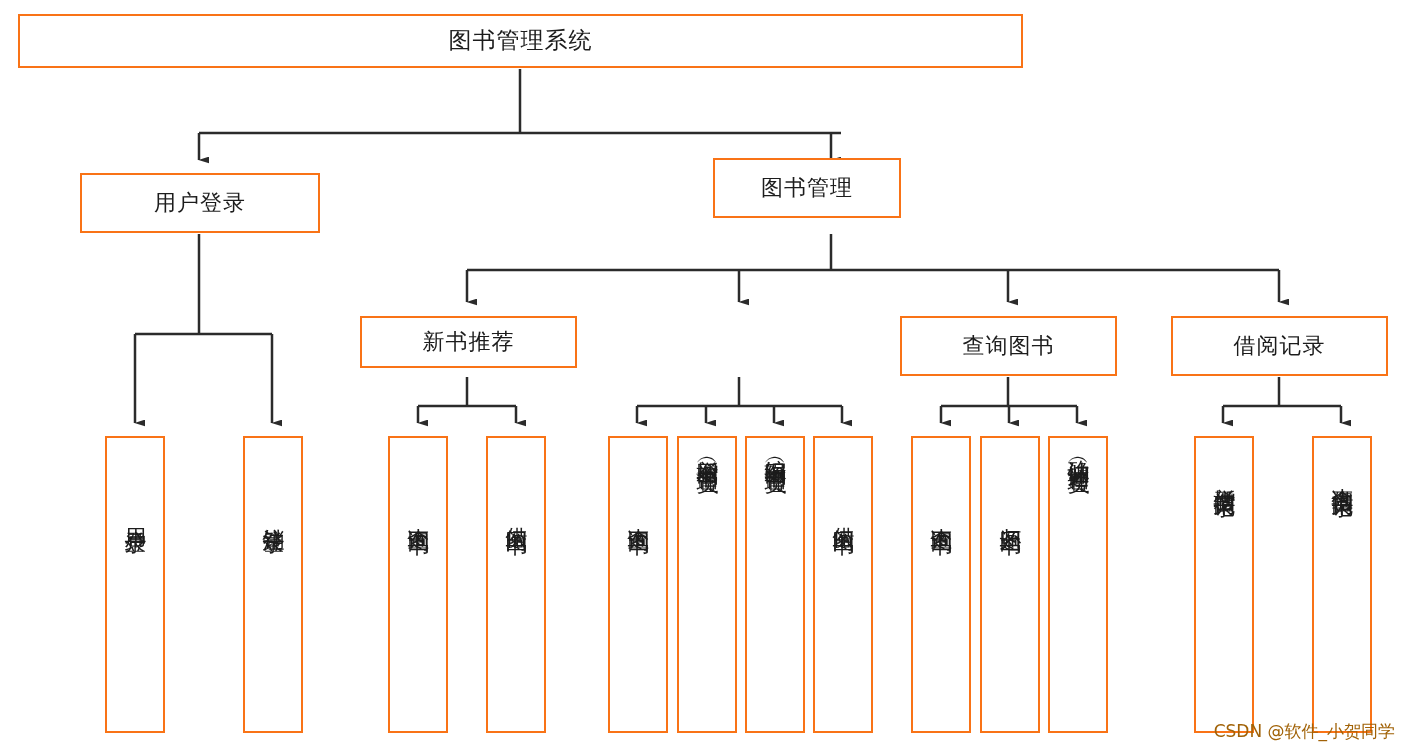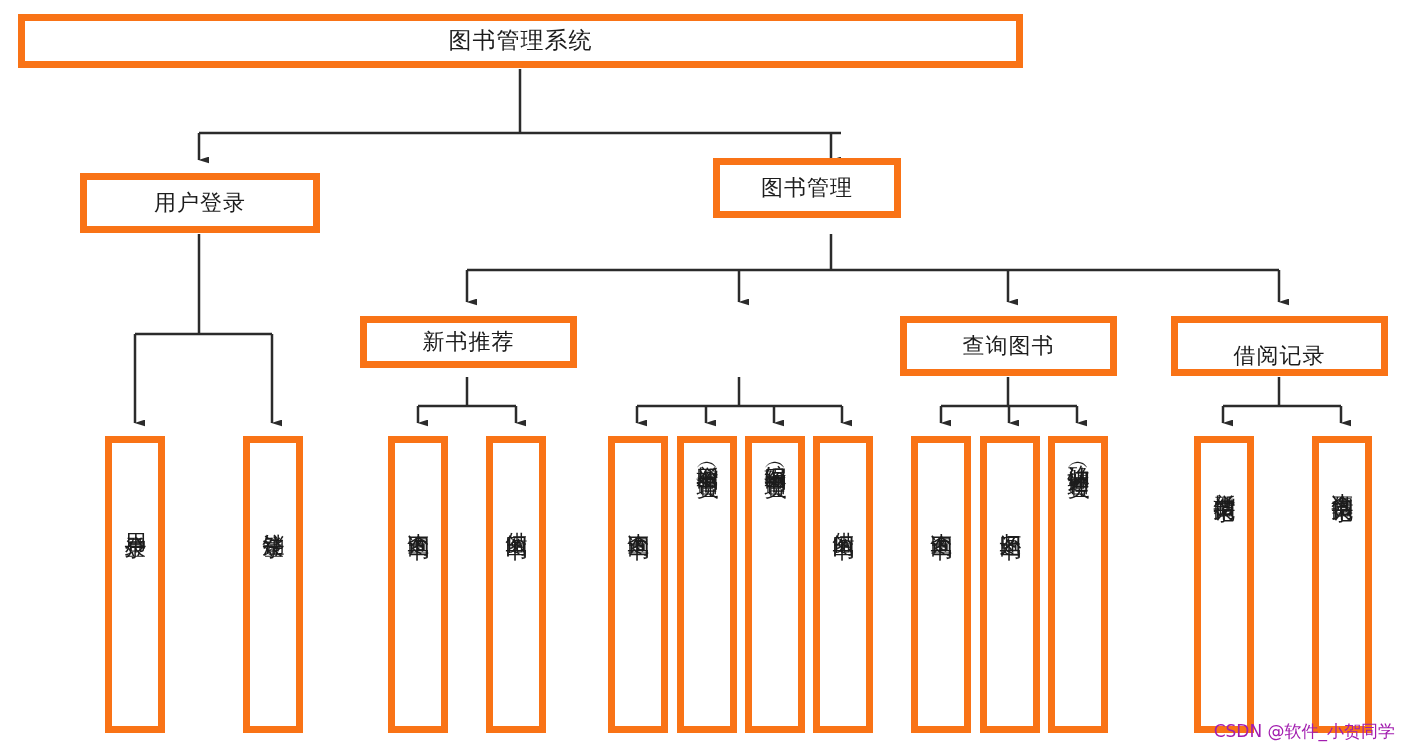--- a/index.html
+++ b/index.html
@@ -25,21 +25,21 @@
     left: 0;
     top: 0;
     width: 1405px;
     height: 747px;
     pointer-events: none;
   }
   .node {
     position: absolute;
     box-sizing: border-box;
     background: #ffffff;
-    border: 7px solid #f97316;
+    border: 2px solid #f97316;
     display: flex;
     align-items: center;
     justify-content: center;
     color: #1c1c1c;
     z-index: 2;
   }
   .node .label {
     display: block;
     text-align: center;
     white-space: nowrap;
@@ -63,21 +63,21 @@
     line-height: 1.22;
     letter-spacing: 2px;
     max-height: 100%;
     margin: 0 auto;
   }
   #watermark {
     position: absolute;
     right: 10px;
     bottom: 4px;
     font-size: 17px;
-    color: #a21caf;
+    color: #a16207;
     white-space: nowrap;
     z-index: 3;
     font-family: "DejaVu Sans", "Liberation Sans", sans-serif;
   }
 </style>
 </head>
 <body>
 
 <div id="diagram-root">
 
@@ -141,21 +141,21 @@
   <div class="node horizontal" style="left:713px; top:158px; width:188px; height:60px;">
     <span class="label">图书管理</span>
   </div>
 
   <div class="node horizontal" style="left:360px; top:316px; width:217px; height:52px;">
     <span class="label">新书推荐</span>
   </div>
   <div class="node horizontal" style="left:900px; top:316px; width:217px; height:60px;">
     <span class="label">查询图书</span>
   </div>
-  <div class="node horizontal" style="left:1171px; top:316px; width:217px; height:60px;align-items:flex-end;">
+  <div class="node horizontal" style="left:1171px; top:316px; width:217px; height:60px;">
     <span class="label">借阅记录</span>
   </div>
 
   <div class="node vertical" style="left:105px; top:436px; width:60px; height:297px; padding-top:72px;">
     <span class="label">用户登录</span>
   </div>
   <div class="node vertical" style="left:243px; top:436px; width:60px; height:297px; padding-top:72px;">
     <span class="label">注销登录</span>
   </div>
 

